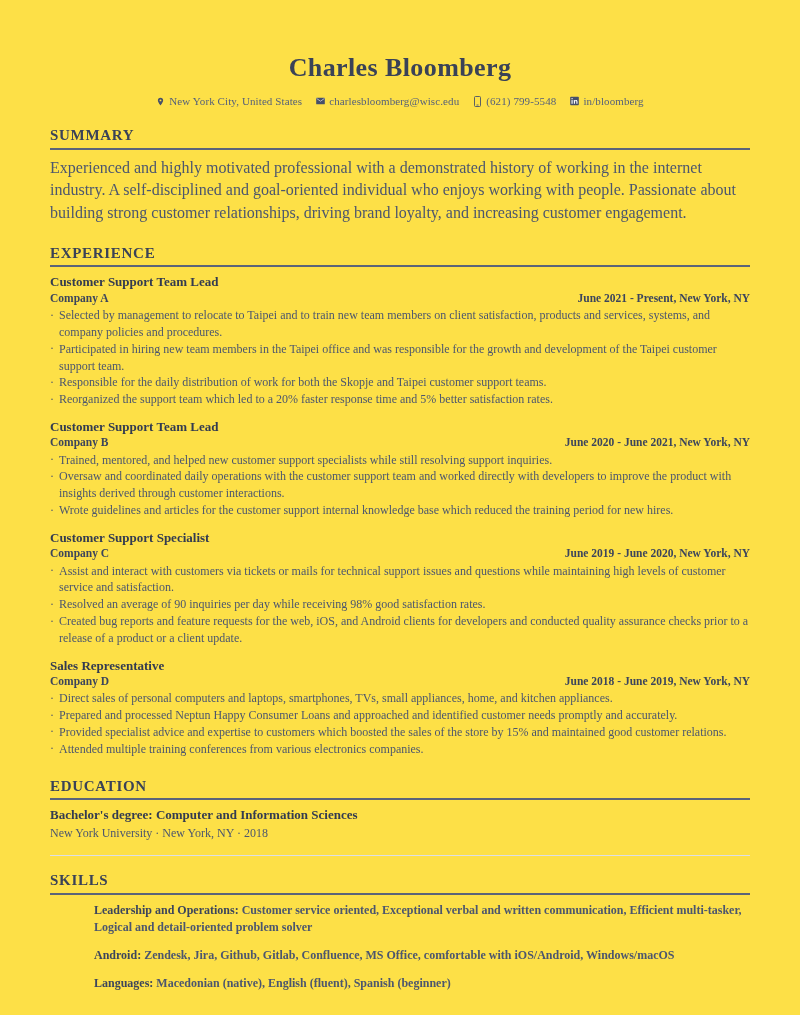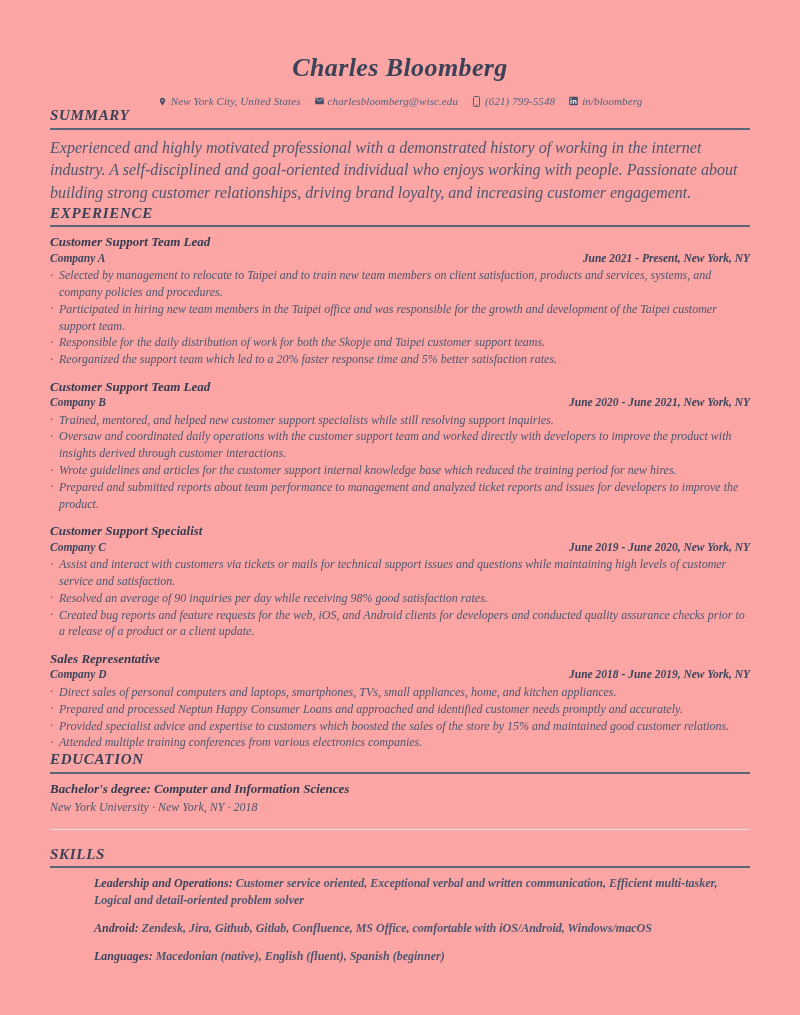--- a/index.html
+++ b/index.html
@@ -11,22 +11,21 @@
     width: 800px;
     height: 1015px;
     font-family: "Liberation Serif", "DejaVu Serif", serif;
     color: #3f4a60;
     overflow: hidden;
   }
   .page {
     width: 800px;
     height: 1015px;
     padding: 42px 50px 0 50px;
-    background: #fca5a5;
-    font-style: italic;
+    background: #fde047;
   }
 
   
   .name {
     text-align: center;
     font-size: 26px;
     font-weight: bold;
     letter-spacing: 0.4px;
     color: #3a4257;
     margin: 10px 0 0 0;
@@ -55,21 +54,21 @@
     align-items: center;
     justify-content: center;
     width: 9px;
     height: 11px;
     color: #47506a;
     flex: none;
   }
   .contact-item .ci svg { display: block; }
 
   
-  .section { }
+  .section { margin-top: 20px; }
   .section-title {
     font-size: 15px;
     font-weight: bold;
     letter-spacing: 0.7px;
     color: #3a4257;
     text-transform: uppercase;
     line-height: 1.1;
     padding-bottom: 3px;
   }
   .rule-heavy {
@@ -232,21 +231,20 @@
     <div class="job">
       <div class="job-title">Customer Support Team Lead</div>
       <div class="job-meta">
         <span class="job-company">Company B</span>
         <span class="job-dates">June 2020 - June 2021, New York, NY</span>
       </div>
       <ul class="bullets">
         <li>Trained, mentored, and helped new customer support specialists while still resolving support inquiries.</li>
         <li>Oversaw and coordinated daily operations with the customer support team and worked directly with developers to improve the product with insights derived through customer interactions.</li>
         <li>Wrote guidelines and articles for the customer support internal knowledge base which reduced the training period for new hires.</li>
-        <li>Prepared and submitted reports about team performance to management and analyzed ticket reports and issues for developers to improve the product.</li>
       </ul>
     </div>
 
     <div class="job">
       <div class="job-title">Customer Support Specialist</div>
       <div class="job-meta">
         <span class="job-company">Company C</span>
         <span class="job-dates">June 2019 - June 2020, New York, NY</span>
       </div>
       <ul class="bullets">

